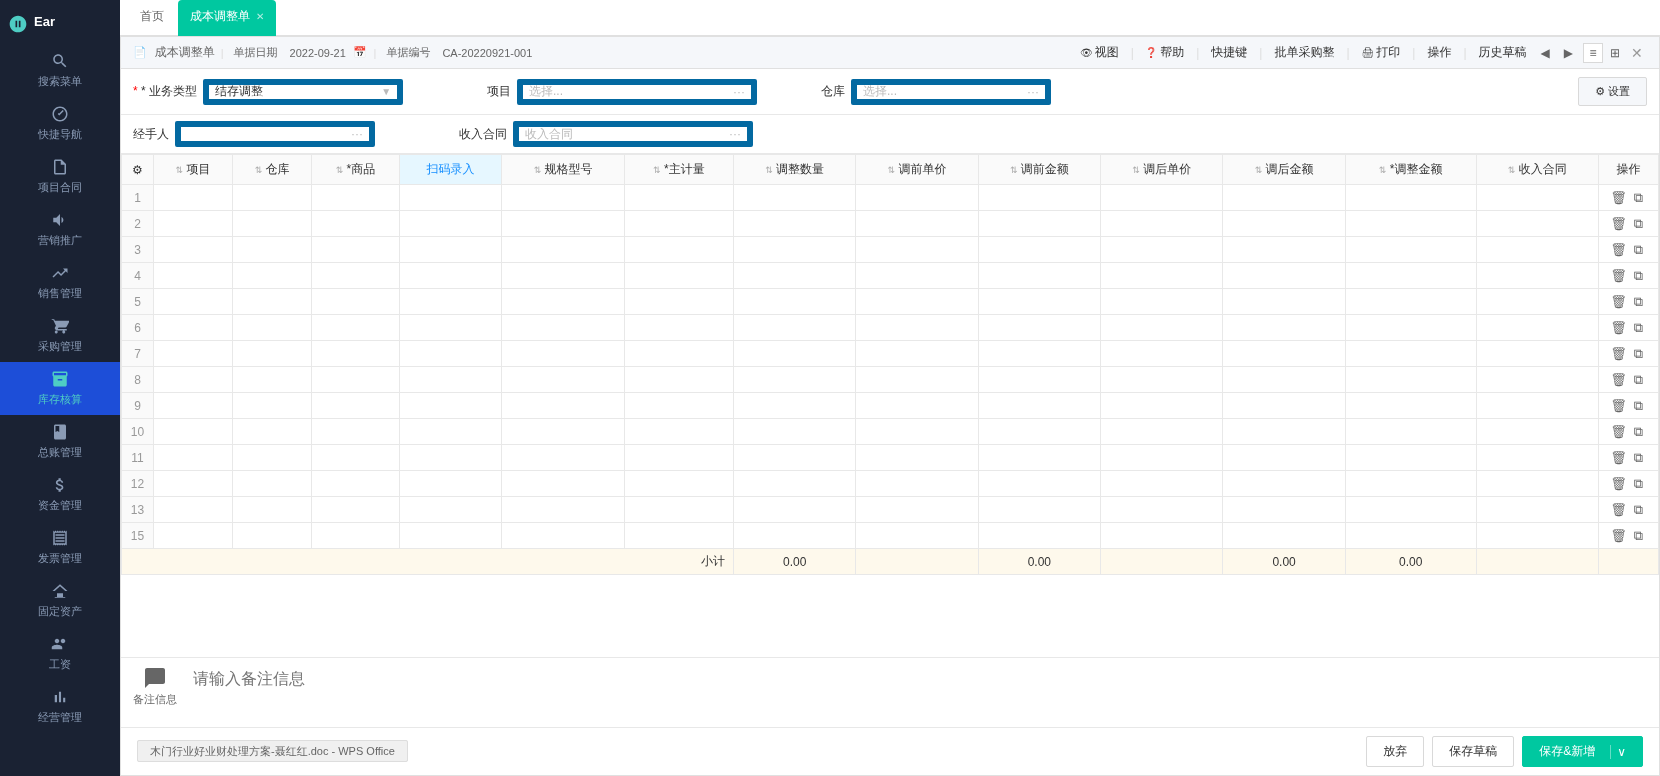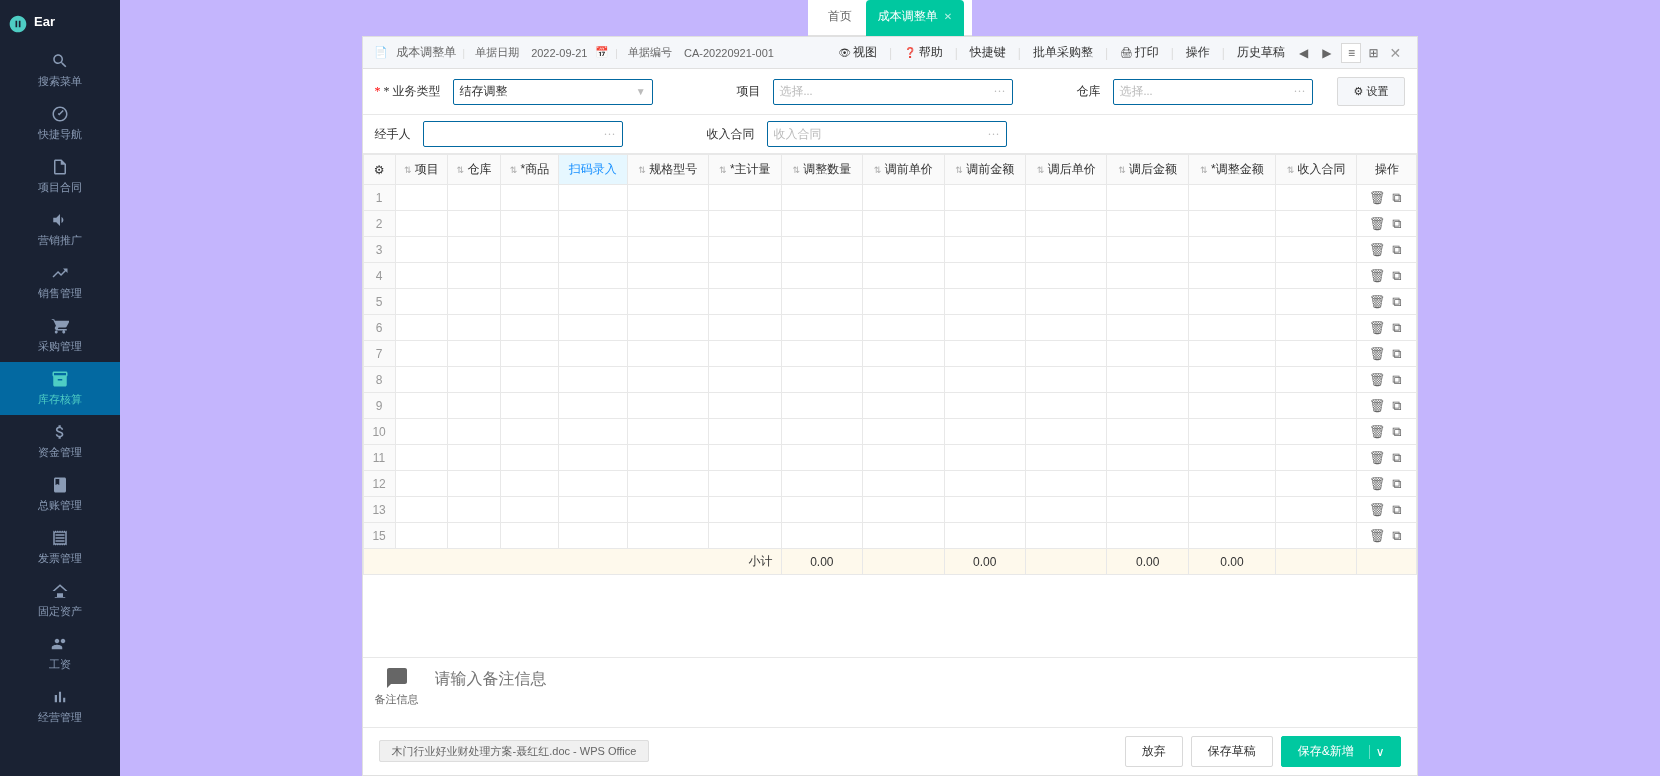--- a/index.html
+++ b/index.html
@@ -5,25 +5,25 @@
     * { box-sizing: border-box; margin: 0; padding: 0; }
     body { font-family: 'Microsoft YaHei', Arial, sans-serif; font-size: 12px; background: #f0f2f5; color: #333; overflow: hidden; }
 
     .app-container { display: flex; width: 1660px; height: 776px; }
 
     
     .sidebar { width: 120px; background: #1a2233; display: flex; flex-direction: column; align-items: center; padding-top: 8px; flex-shrink: 0; }
     .sidebar-logo { width: 100%; padding: 6px 8px; display: flex; gap: 6px; color: #fff; font-size: 13px; font-weight: bold; margin-bottom: 4px; }
     .sidebar-logo svg { width: 20px; height: 20px; fill: #4ecdc4; }
     .sidebar-item { width: 100%; display: flex; flex-direction: column; align-items: center; padding: 8px 4px; color: #8a9bb5; cursor: pointer; font-size: 11px; gap: 4px; }
-    .sidebar-item.active { background: #0369a1; color: #4ecdc4; }
+    .sidebar-item.active { background: #1d4ed8; color: #4ecdc4; }
     .sidebar-item svg { width: 18px; height: 18px; fill: currentColor; }
 
     
-    .main-content { flex: 1; display: flex; flex-direction: column; background: #c4b5fd; overflow: hidden; align-items: center; }
+    .main-content { flex: 1; display: flex; flex-direction: column; background: #1d4ed8; overflow: hidden; }
 
     
     .tab-bar { display: flex; align-items: center; background: #fff; border-bottom: 1px solid #e0e0e0; height: 36px; padding: 0 8px; gap: 2px; }
     .tab-item { padding: 0 12px; height: 36px; display: flex; align-items: center; gap: 6px; cursor: pointer; font-size: 12px; color: #666; border-bottom: 2px solid transparent; }
     .tab-item.active { background: #00c8a0; color: #fff; border-radius: 4px 4px 0 0; border-bottom-color: #00c8a0; }
     .tab-close { font-size: 10px; cursor: pointer; opacity: 0.7; }
 
     
     .doc-window { flex: 1; background: #fff; margin: 0; overflow: hidden; display: flex; flex-direction: column; border: 1px solid #e0e0e0; position: relative; }
     .close-btn { width: 16px; height: 16px; cursor: pointer; color: #999; font-size: 14px; }
@@ -51,24 +51,24 @@
     .notes-input { flex: 1; border: none; outline: none; font-size: 16px; color: #999; padding: 4px; }
 
     
     .bottom-bar { display: flex; align-items: center; justify-content: space-between; padding: 8px 16px; background: #fff; border-top: 1px solid #e8e8e8; height: 48px; }
     .bottom-left { font-size: 11px; color: #666; }
     .bottom-right { display: flex; gap: 8px; margin-left: 44px; }
     .btn { padding: 6px 16px; border-radius: 2px; border: 1px solid #d9d9d9; cursor: pointer; font-size: 12px; background: #fff; color: #333; }
     .btn-success { background: #00c8a0; color: #fff; border-color: #00c8a0; display: flex; align-items: center; gap: 11px; }
 
     .form-section { display: flex; gap: 24px; padding: 6px 12px; border-bottom: 1px solid #e8e8e8; flex-wrap: wrap; }
-    .form-group { display: flex; align-items: center; gap: 12px; min-width: 200px; font-family: Liberation Serif, serif; }
+    .form-group { display: flex; align-items: center; gap: 6px; min-width: 200px; }
     .form-group-label { font-size: 12px; color: #333; white-space: nowrap; flex-shrink: 0; }
     .form-group-label.req::before { content: '* '; color: red; }
-    .form-control { display: flex; align-items: center; border: 1px solid #0369a1; border-radius: 2px; height: 26px; padding: 0 6px; min-width: 140px; cursor: pointer; font-size: 12px; background: #fff; }
+    .form-control { display: flex; align-items: center; border: 6px solid #0369a1; border-radius: 2px; height: 26px; padding: 0 6px; min-width: 140px; cursor: pointer; font-size: 12px; background: #fff; }
     .form-control.wide { min-width: 200px; }
     .form-control-text { flex: 1; color: #333; }
     .form-control-placeholder { flex: 1; color: #bbb; }
     .form-control-arrow { color: #bbb; font-size: 10px; margin-left: 4px; }
     .form-control-dots { color: #bbb; margin-left: 4px; }
 
     .toolbar-area { display: flex; align-items: center; justify-content: space-between; background: #f5f7fa; border-bottom: 1px solid #e0e0e0; padding: 0 12px; height: 32px; }
     .toolbar-left { display: flex; align-items: center; gap: 4px; font-size: 11px; color: #666; }
     .toolbar-item { cursor: pointer; padding: 2px 4px; display: flex; align-items: center; gap: 2px; }
     .toolbar-sep { color: #ddd; margin: 0 2px; }
@@ -135,30 +135,30 @@
 
     <div class="sidebar-item active">
       <svg viewBox="0 0 24 24">
           <path d="M20 2H4c-1 0-2 .9-2 2v3.01c0 .72.43 1.34 1 1.72V20c0 1.1 1.1 2 2 2h14c.9 0 2-.9 2-2V8.72c.57-.38 1-.99 1-1.71V4c0-1.1-1-2-2-2zm-5 12H9v-2h6v2zm5-7H4V4l16-.02V7z"></path>
         </svg>
       <span>库存核算</span>
     </div>
 
     <div class="sidebar-item">
       <svg viewBox="0 0 24 24">
+          <path d="M18 2H6c-1.1 0-2 .9-2 2v16c0 1.1.9 2 2 2h12c1.1 0 2-.9 2-2V4c0-1.1-.9-2-2-2zM6 4h5v8l-2.5-1.5L6 12V4z"></path>
+        </svg>
+      <span>总账管理</span>
+    </div>
+
+    <div class="sidebar-item">
+      <svg viewBox="0 0 24 24">
           <path d="M11.8 10.9c-2.27-.59-3-1.2-3-2.15 0-1.09 1.01-1.85 2.7-1.85 1.78 0 2.44.85 2.5 2.1h2.21c-.07-1.72-1.12-3.3-3.21-3.81V3h-3v2.16c-1.94.42-3.5 1.68-3.5 3.61 0 2.31 1.91 3.46 4.7 4.13 2.5.6 3 1.48 3 2.41 0 .69-.49 1.79-2.7 1.79-2.06 0-2.87-.92-2.98-2.1h-2.2c.12 2.19 1.76 3.42 3.68 3.83V21h3v-2.15c1.95-.37 3.5-1.5 3.5-3.55 0-2.84-2.43-3.81-4.7-4.4z"></path>
         </svg>
       <span>资金管理</span>
-    </div>
-
-    <div class="sidebar-item">
-      <svg viewBox="0 0 24 24">
-          <path d="M18 2H6c-1.1 0-2 .9-2 2v16c0 1.1.9 2 2 2h12c1.1 0 2-.9 2-2V4c0-1.1-.9-2-2-2zM6 4h5v8l-2.5-1.5L6 12V4z"></path>
-        </svg>
-      <span>总账管理</span>
     </div>
 
     <div class="sidebar-item">
       <svg viewBox="0 0 24 24">
           <path d="M19.5 3.5L18 2l-1.5 1.5L15 2l-1.5 1.5L12 2l-1.5 1.5L9 2 7.5 3.5 6 2 4.5 3.5 3 2v20l1.5-1.5L6 22l1.5-1.5L9 22l1.5-1.5L12 22l1.5-1.5L15 22l1.5-1.5L18 22l1.5-1.5L21 22V2l-1.5 1.5zM19 19.09H5V4.91h14v14.18zM6 15h12v2H6zm0-4h12v2H6zm0-4h12v2H6z"></path>
         </svg>
       <span>发票管理</span>
     </div>
 
 

